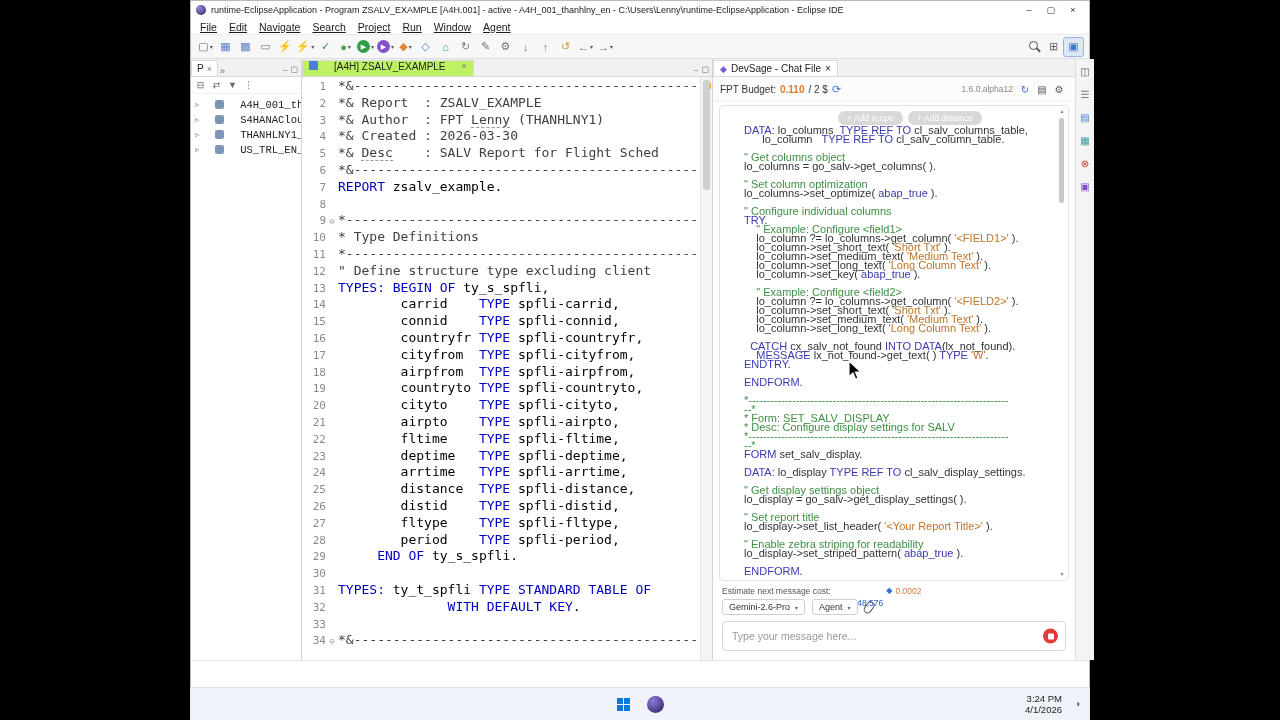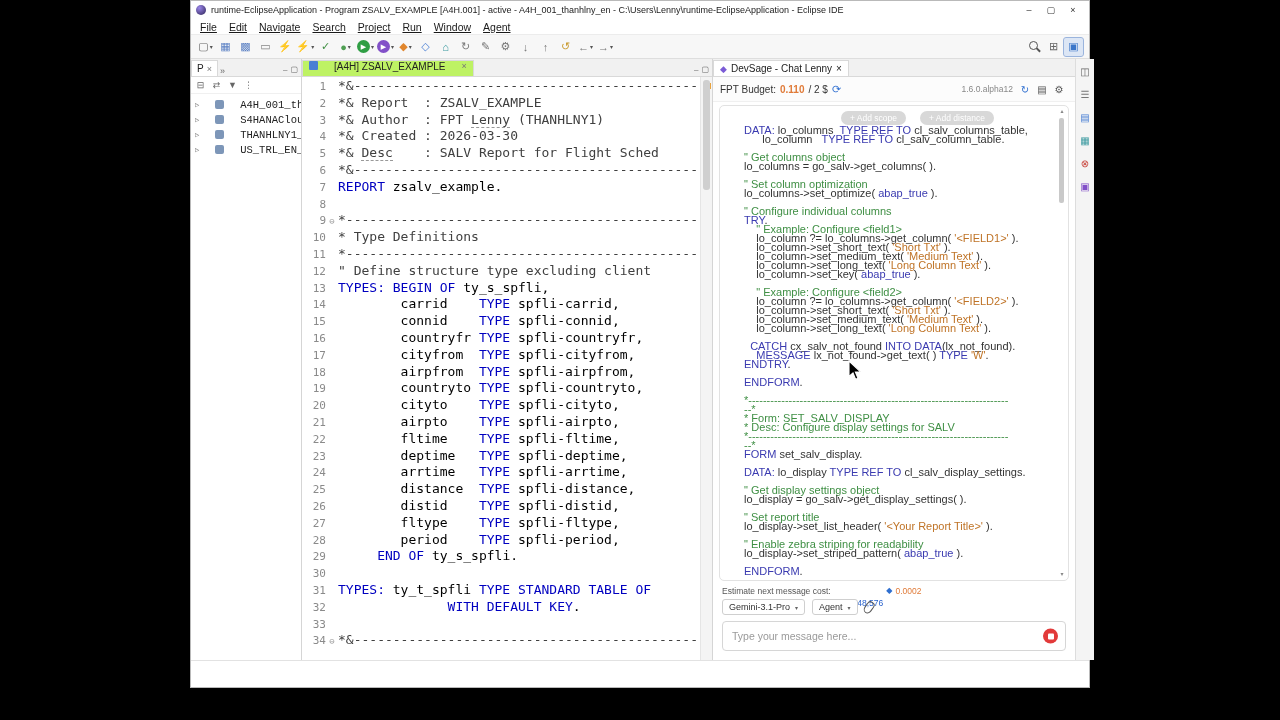--- a/index.html
+++ b/index.html
@@ -65,21 +65,21 @@
   .devsage{width:362px;flex:0 0 auto;display:flex;flex-direction:column;background:#fff;min-width:0;}
   .ds-tab{background:#fff;border:1px solid #d9d9d9;border-bottom:none;height:15px;display:flex;align-items:center;gap:4px;padding:0 6px;white-space:nowrap;}
   .ds-diamond{color:#7b5cd6;font-size:9px;}
   .ds-toolbar{height:24px;flex:0 0 auto;display:flex;align-items:center;font-size:10px;padding:0 7px;gap:4px;border-bottom:1px solid #f0f0f0;background:#fcfcfc;color:#333;}
   .budget-value{color:#e07b39;font-weight:bold;}
   .refresh-glyph{color:#2f6fd0;font-size:11px;}
   .ds-version{margin-left:auto;font-size:8.5px;color:#888;}
   .ds-tool-icons{display:flex;align-items:center;}
   .ds-tool-icons .tbi{min-width:16px;font-size:10px;}
   .chat-card{flex:1;margin:3px 6px;border:1px solid #e2e2e2;border-radius:5px;position:relative;overflow:hidden;background:#fff;min-height:0;}
-  .pills{position:absolute;top:5px;right:74px;display:flex;gap:14px;}
+  .pills{position:absolute;top:5px;right:86px;display:flex;gap:5px;}
   .pill{background:#d8d8d8;color:#fff;font-size:8.5px;padding:2px 9px;border-radius:9px;white-space:nowrap;}
   .chat-code{position:absolute;top:20px;left:24px;right:16px;bottom:4px;font-family:Liberation Sans, sans-serif;font-size:11px;line-height:9px;white-space:pre;overflow:hidden;}
   .chat-code .cl{height:9px;}
   .c{color:#3f8f44;}
   .k{color:#3a3ab0;}
   .p{color:#333333;}
   .s{color:#bf7326;}
   .chat-scroll{position:absolute;top:2px;right:2px;bottom:2px;width:8px;}
   .scroll-arrow{font-size:6px;color:#888;text-align:center;line-height:7px;}
   .chat-thumb{position:absolute;top:10px;left:1px;width:5px;height:85px;background:#c9c9c9;border-radius:2px;}
@@ -295,21 +295,21 @@
             <div class="marker-orange"></div>
             <div class="editor-thumb"></div>
           </div>
         </div>
       </div>
 
       <div class="devsage">
         <div class="panel-tabbar">
           <div class="ds-tab">
             <span class="ds-diamond">◆</span>
-            <span>DevSage - Chat Lenny</span>
+            <span>DevSage - Chat File</span>
             <span class="close">×</span>
           </div>
         </div>
         <div class="ds-toolbar">
           <span>FPT Budget:</span>
           <span class="budget-value">0.110</span>
           <span>/ 2 $</span>
           <span class="refresh-glyph">⟳</span>
           <span class="ds-version">1.6.0.alpha12</span>
           <span class="ds-tool-icons">
@@ -337,21 +337,21 @@
           </div>
         </div>
         <div class="cost-row">
           <span>Estimate next message cost:</span>
           <span class="cost-tokens">19/1,048,576</span>
           <span class="cost-diamond">◆</span>
           <span class="cost-value">0.0002</span>
         </div>
         <div class="controls-row">
           <div class="select-pill">
-            <span>Gemini-3.1-Pro</span>
+            <span>Gemini-2.6-Pro</span>
             <span class="caret">▾</span>
           </div>
           <div class="select-pill">
             <span>Agent</span>
             <span class="caret">▾</span>
           </div>
           <div class="clip"></div>
         </div>
         <div class="input-row">
           <input class="msg-input" type="text" placeholder="Type your message here..." style="">
@@ -379,17 +379,31 @@
           </span>
           <span class="tbi">
             <span class="tbi-g" style="color: rgb(130, 80, 200);">▣</span>
           </span>
         </div>
     </div>
 
     <div class="statusbar"></div>
   </div>
 
+  <div class="taskbar">
+    <div class="win-logo">
+      <div></div>
+        <div></div>
+        <div></div>
+        <div></div>
+    </div>
+    <div class="tb-eclipse"></div>
+    <div class="tb-clock">
+      <div>3:24 PM</div>
+      <div>4/1/2026</div>
+    </div>
+    <div class="tb-tray-icon">◗</div>
+  </div>
 
   <svg class="cursor" width="16" height="22" viewBox="0 0 16 22">
     <polygon points="1,1 1,16.5 5,13 7.6,19.2 10,18.2 7.4,12.1 12.8,12.1" fill="#000" stroke="#fff" stroke-width="1.1"></polygon>
   </svg>
 </div>
 
 </body></html>

